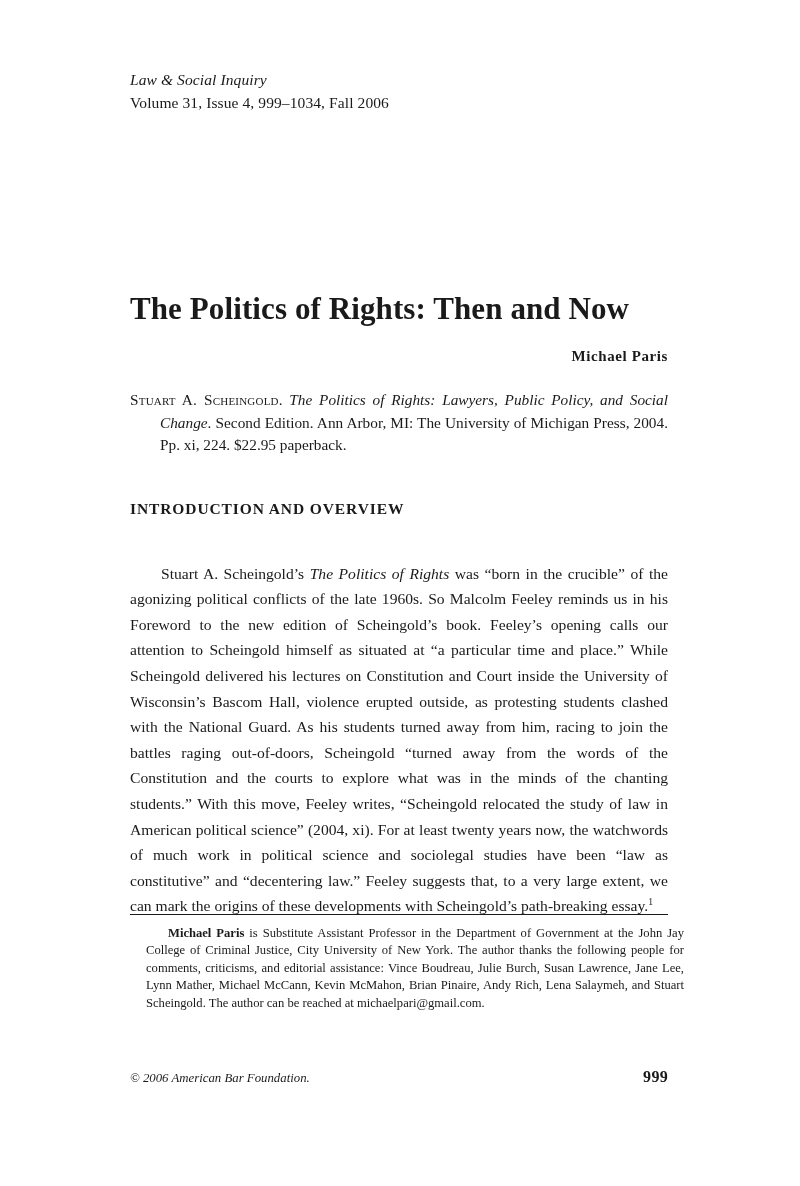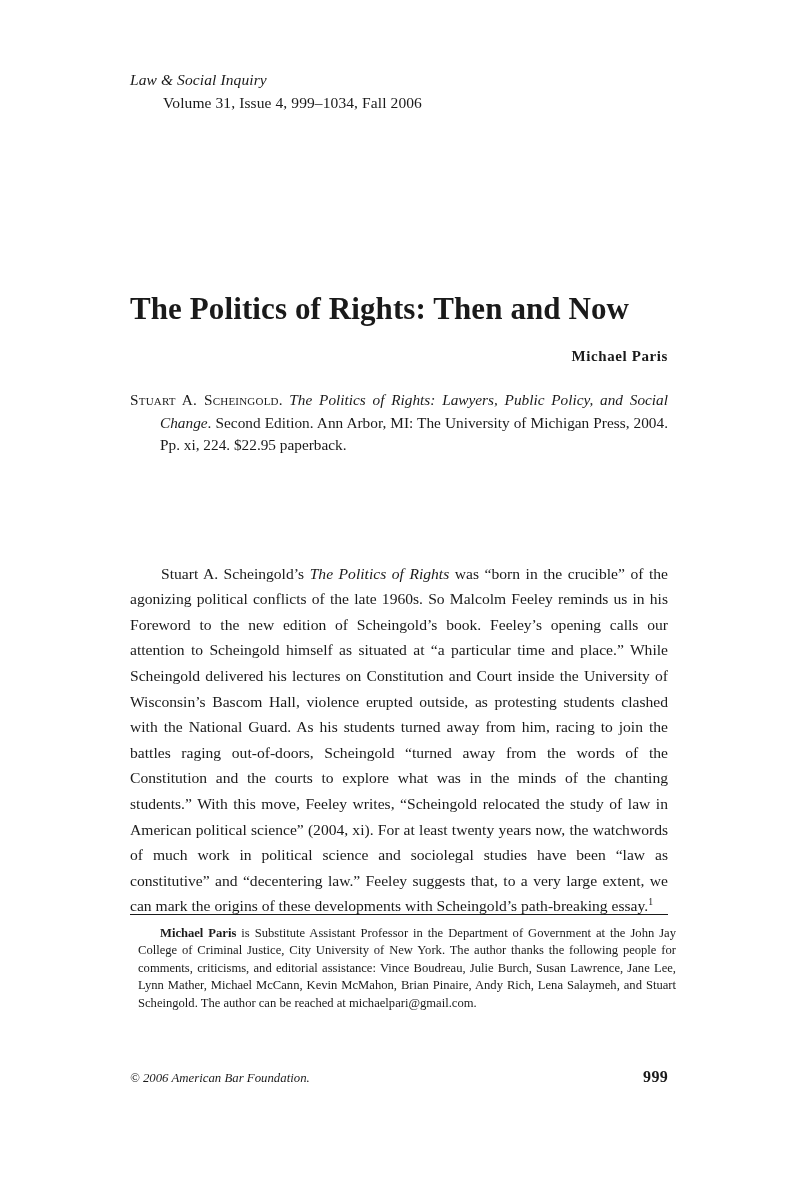--- a/index.html
+++ b/index.html
@@ -34,21 +34,20 @@
   .journal-name {
     font-style: italic;
     font-size: 15.5px;
     line-height: 22px;
     letter-spacing: 0.1px;
   }
   .journal-issue {
     font-size: 15.5px;
     line-height: 23px;
     letter-spacing: 0.1px;
-    margin-left: 33px;
   }
 
   
   .title-block {
     position: absolute;
     top: 292px;
     left: 0;
     width: 100%;
   }
   .article-title {
@@ -119,21 +118,21 @@
     position: absolute;
     top: 914px;
     left: 0;
     width: 538px;
     height: 0;
     border-top: 1.4px solid #1a1a1a;
   }
   .footnotes {
     position: absolute;
     top: 925px;
-    left: 8px;
+    left: 16px;
     width: 100%;
     font-size: 12.6px;
     line-height: 17.4px;
     text-align: justify;
   }
   .fn-bio {
     text-indent: 22px;
   }
   .fn-bio b { font-weight: bold; }
   .fn-note {
@@ -174,20 +173,21 @@
 
   <div class="title-block">
     <h1 class="article-title">The Politics of Rights: Then and Now</h1>
     <div class="byline">Michael Paris</div>
   </div>
 
   <div class="citation">
     <span class="smallcaps">Stuart A. Scheingold</span><span>. </span><i>The Politics of Rights: Lawyers, Public Policy, and Social Change</i><span>. Second Edition. Ann Arbor, MI: The University of Michigan Press, 2004. Pp. xi, 224. $22.95 paperback.</span>
   </div>
 
+  <div class="section-heading">INTRODUCTION AND OVERVIEW</div>
 
   <p class="body-text"><span>Stuart A. Scheingold’s </span><i>The Politics of Rights</i><span> was “born in the crucible” of the agonizing political conflicts of the late 1960s. So Malcolm Feeley reminds us in his Foreword to the new edition of Scheingold’s book. Feeley’s opening calls our attention to Scheingold himself as situated at “a particular time and place.” While Scheingold delivered his lectures on Constitution and Court inside the University of Wisconsin’s Bascom Hall, violence erupted outside, as protesting students clashed with the National Guard. As his students turned away from him, racing to join the battles raging out-of-doors, Scheingold “turned away from the words of the Constitution and the courts to explore what was in the minds of the chanting students.” With this move, Feeley writes, “Scheingold relocated the study of law in American political science” (2004, xi). For at least twenty years now, the watchwords of much work in political science and sociolegal studies have been “law as constitutive” and “decentering law.” Feeley suggests that, to a very large extent, we can mark the origins of these developments with Scheingold’s path-breaking essay.</span><sup>1</sup></p>
 
   <div class="footnote-rule"></div>
 
   <div class="footnotes">
     <div class="fn-bio"><b>Michael Paris</b><span> is Substitute Assistant Professor in the Department of Government at the John Jay College of Criminal Justice, City University of New York. The author thanks the following people for comments, criticisms, and editorial assistance: Vince Boudreau, Julie Burch, Susan Lawrence, Jane Lee, Lynn Mather, Michael McCann, Kevin McMahon, Brian Pinaire, Andy Rich, Lena Salaymeh, and Stuart Scheingold. The author can be reached at michaelpari@gmail.com.</span></div>
   </div>
 
   <div class="footer">

